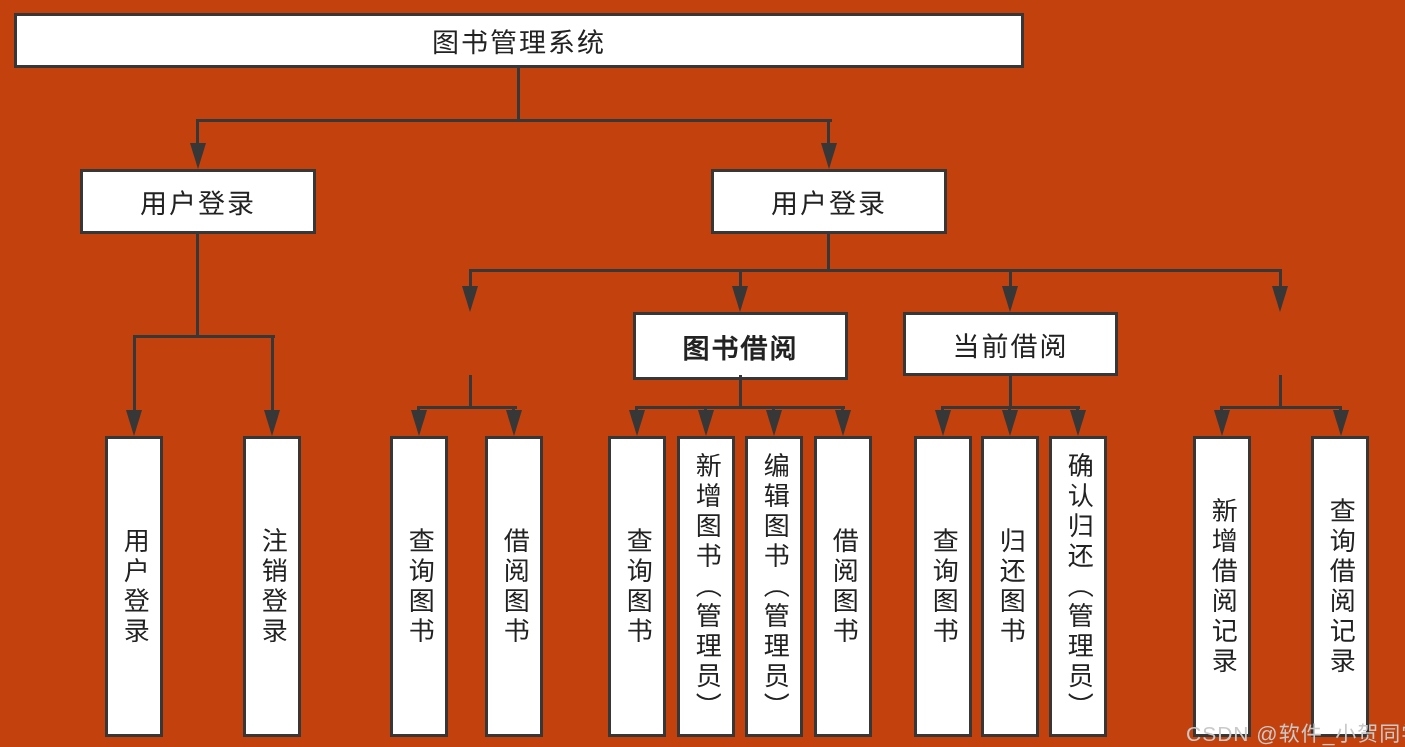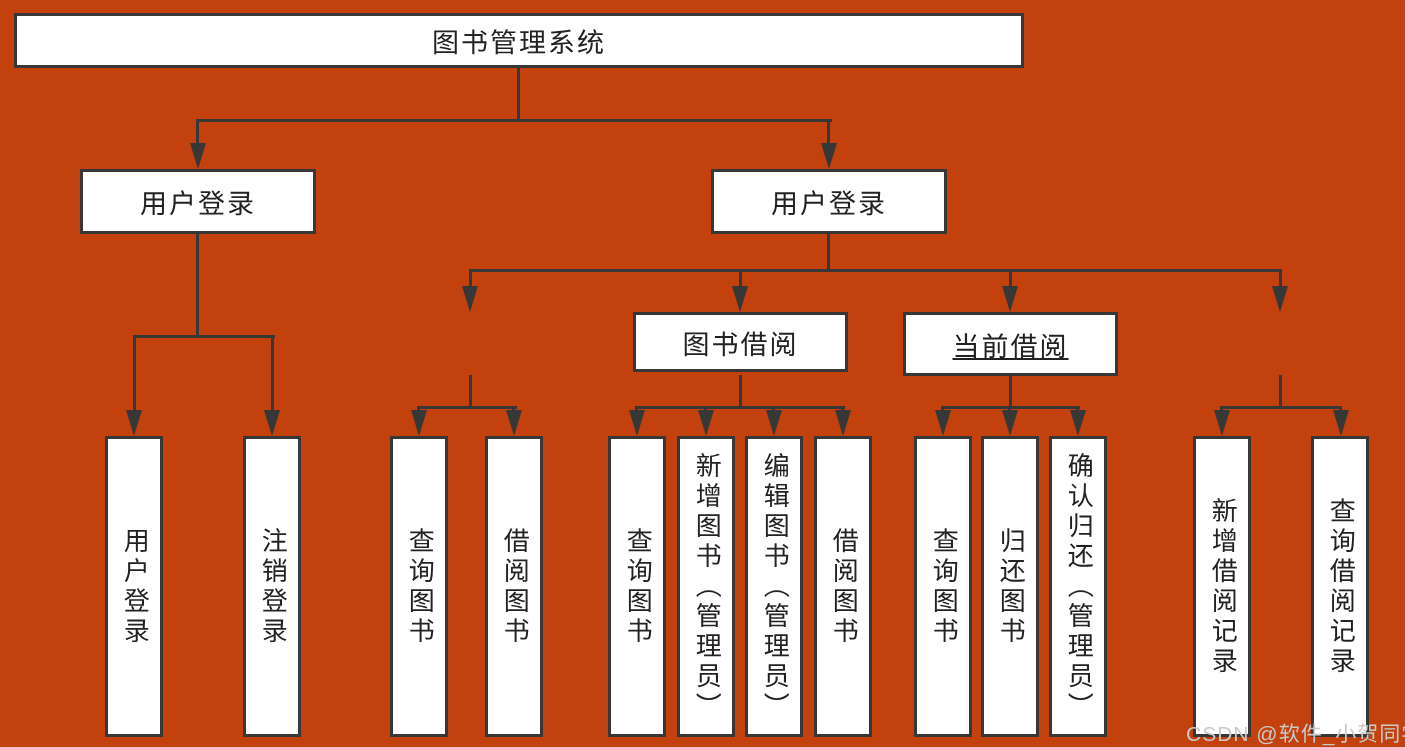--- a/index.html
+++ b/index.html
@@ -40,25 +40,25 @@
 
   <div class="box h" style="left:80px; top:169px; width:236px; height:65px;">
     <span>用户登录</span>
   </div>
 
   <div class="box h" style="left:711px; top:169px; width:236px; height:65px;">
     <span>用户登录</span>
   </div>
 
 
-  <div class="box h" style="left:633px; top:312px; width:215px; height:60px;">
+  <div class="box h" style="left:633px; top:312px; width:215px; height:68px;font-weight:bold;">
     <span>图书借阅</span>
   </div>
 
-  <div class="box h" style="left:903px; top:312px; width:215px; height:64px;text-decoration:underline;">
+  <div class="box h" style="left:903px; top:312px; width:215px; height:64px;">
     <span>当前借阅</span>
   </div>
 
 
   <div class="box v" style="left:105px; top:436px; width:58px; height:301px;">
     <span>用户登录</span>
   </div>
   <div class="box v" style="left:243px; top:436px; width:58px; height:301px;">
     <span>注销登录</span>
   </div>

